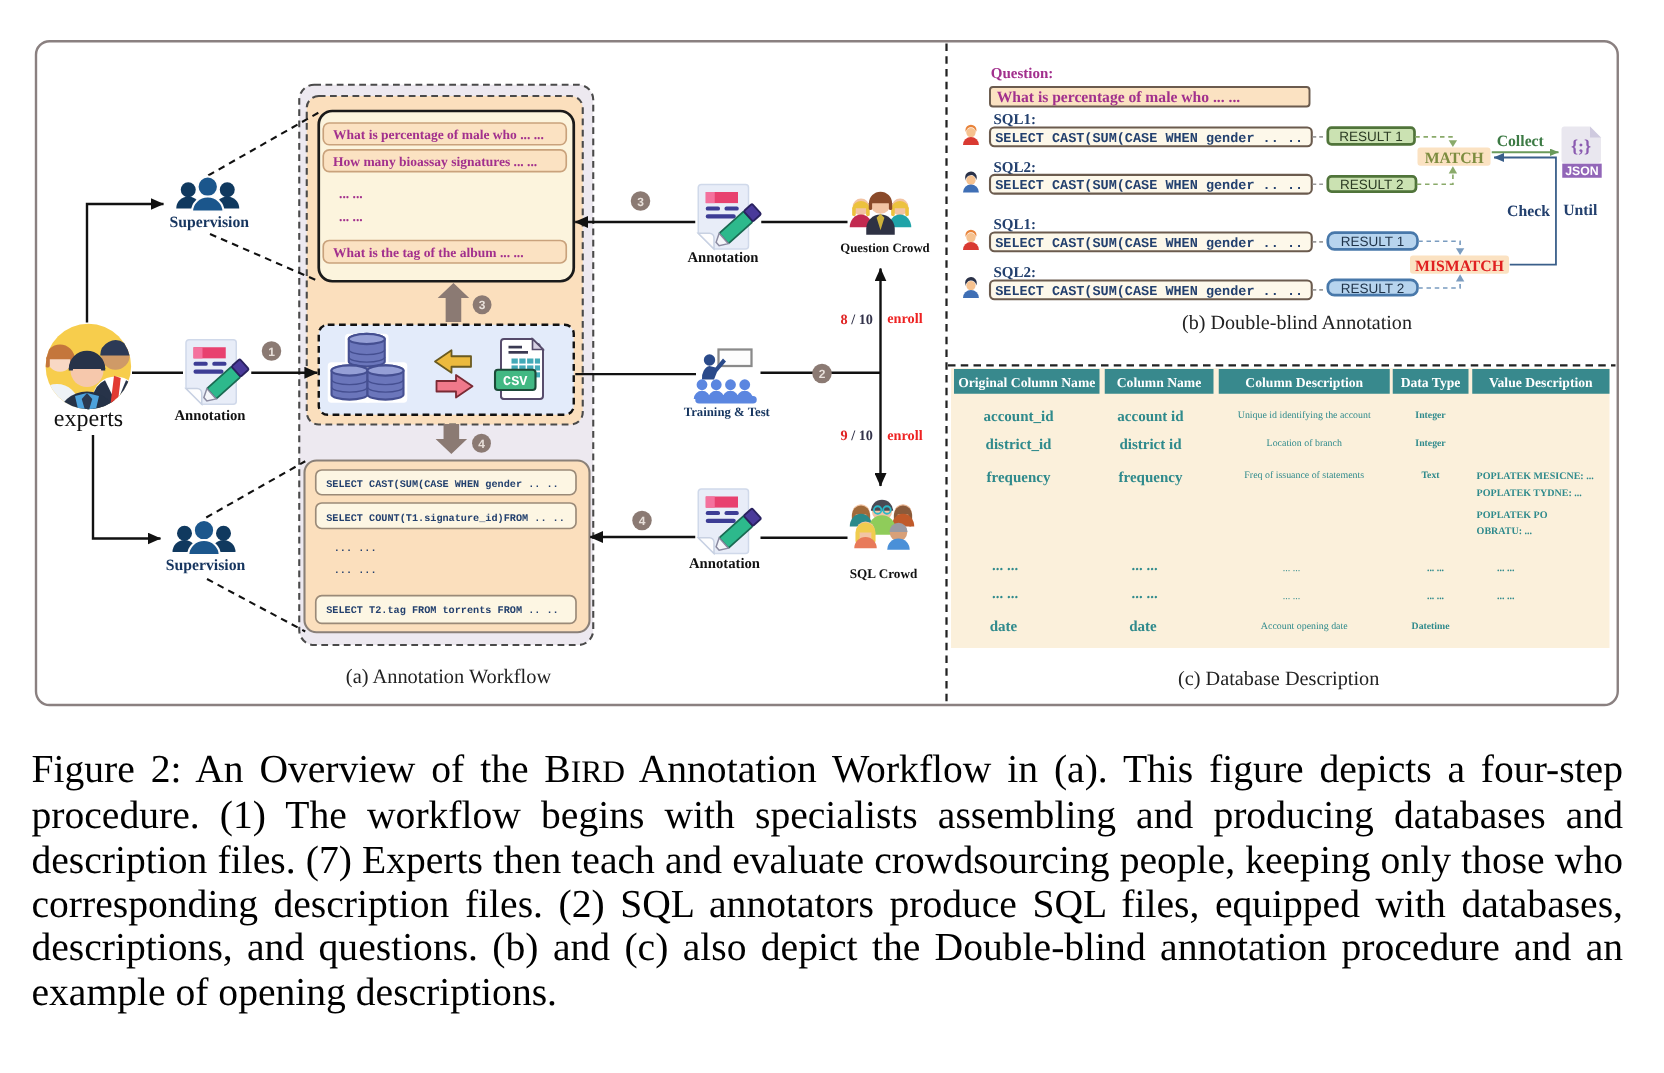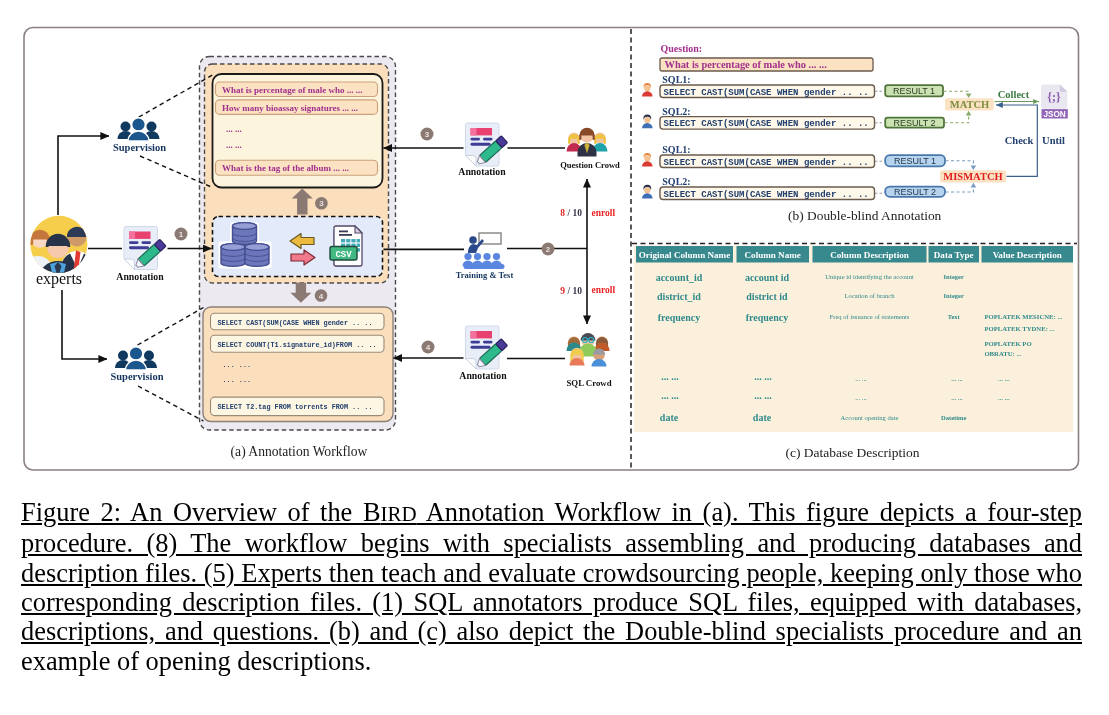--- a/index.html
+++ b/index.html
@@ -1,20 +1,20 @@
 <!DOCTYPE html>
 <html><head>
 <meta charset="utf-8">
 <style>
 html,body{margin:0;padding:0;background:#ffffff;}
 #page{position:relative;width:1109px;height:715px;background:#ffffff;overflow:hidden;}
 #fig{position:absolute;left:0;top:0;}
 .cap{position:absolute;left:21px;width:1061px;font-family:"Liberation Serif",serif;
      font-size:26.4px;line-height:29.32px;color:#000;}
-.jl{text-align:justify;text-align-last:justify;text-decoration:underline;}
+.jl{text-align:justify;text-align-last:justify;}
 .sc{font-size:21px;}
 </style>
 </head>
 <body>
 <div id="page">
 <svg id="fig" width="1109" height="486" viewBox="0 0 1109 486">
 <defs>
   <marker id="ah" markerWidth="9" markerHeight="8" refX="8.6" refY="4" orient="auto-start-reverse" markerUnits="userSpaceOnUse">
     <path d="M0,0 L9,4 L0,8 Z" fill="#111"></path>
   </marker>
@@ -411,19 +411,19 @@
   <text x="984.4" y="345.5">POPLATEK PO</text>
   <text x="984.4" y="356">OBRATU: ...</text>
   <text x="998" y="380.5">... ...</text>
   <text x="998" y="399.5">... ...</text>
 </g>
 <text x="852.5" y="456.5" font-family="Liberation Serif" font-size="13.5px" fill="#222" text-anchor="middle">(c) Database Description</text>
 </svg>
 
 <div class="cap" style="top:498px;">
 <div class="jl">Figure 2: An Overview of the B<span class="sc">IRD</span> Annotation Workflow in (a). This figure depicts a four-step</div>
-<div class="jl">procedure. (8) The workflow begins with specialists assembling and producing databases and</div>
-<div class="jl">description files. (5) Experts then teach and evaluate crowdsourcing people, keeping only those who</div>
-<div class="jl">corresponding description files. (1) SQL annotators produce SQL files, equipped with databases,</div>
-<div class="jl">descriptions, and questions. (b) and (c) also depict the Double-blind specialists procedure and an</div>
+<div class="jl">procedure. (1) The workflow begins with specialists assembling and producing databases and</div>
+<div class="jl">description files. (7) Experts then teach and evaluate crowdsourcing people, keeping only those who</div>
+<div class="jl">corresponding description files. (2) SQL annotators produce SQL files, equipped with databases,</div>
+<div class="jl">descriptions, and questions. (b) and (c) also depict the Double-blind annotation procedure and an</div>
 <div>example of opening descriptions.</div>
 </div>
 </div>
 
 </body></html>

